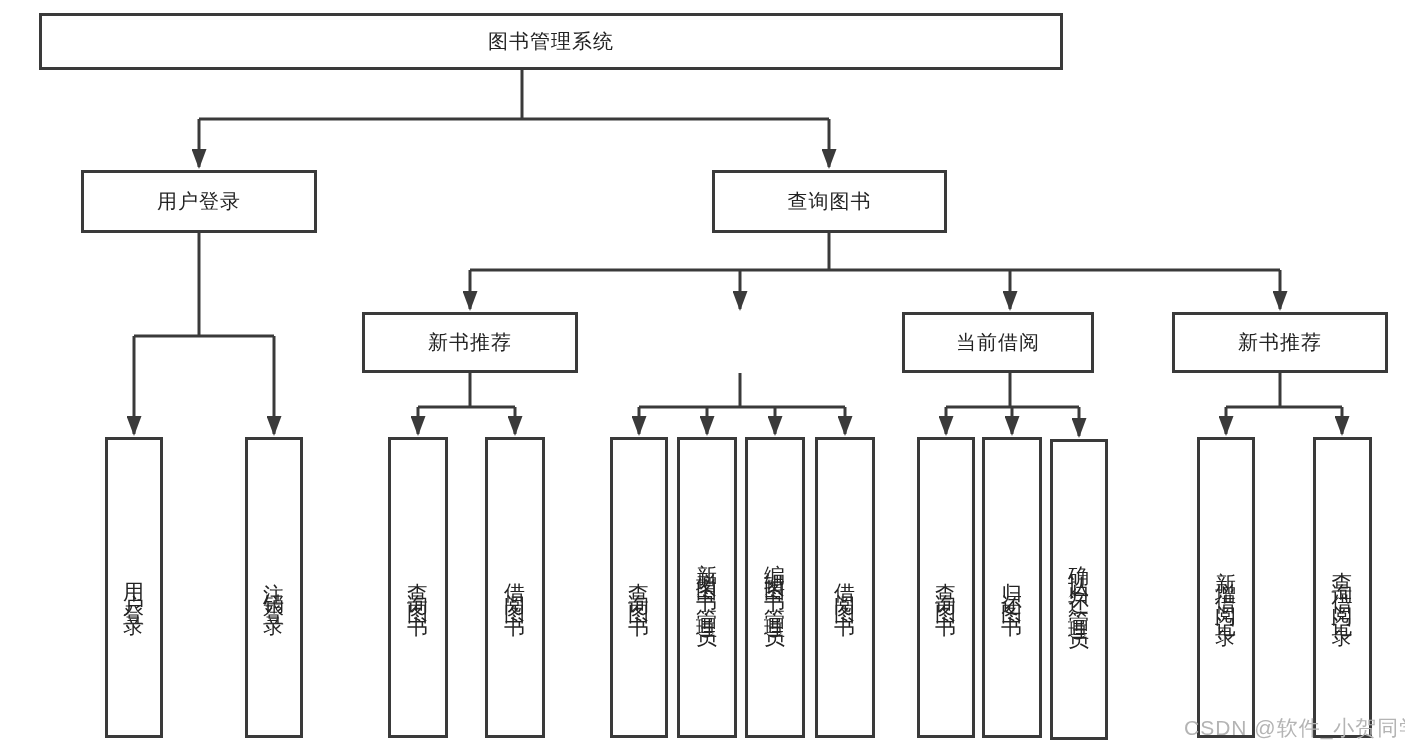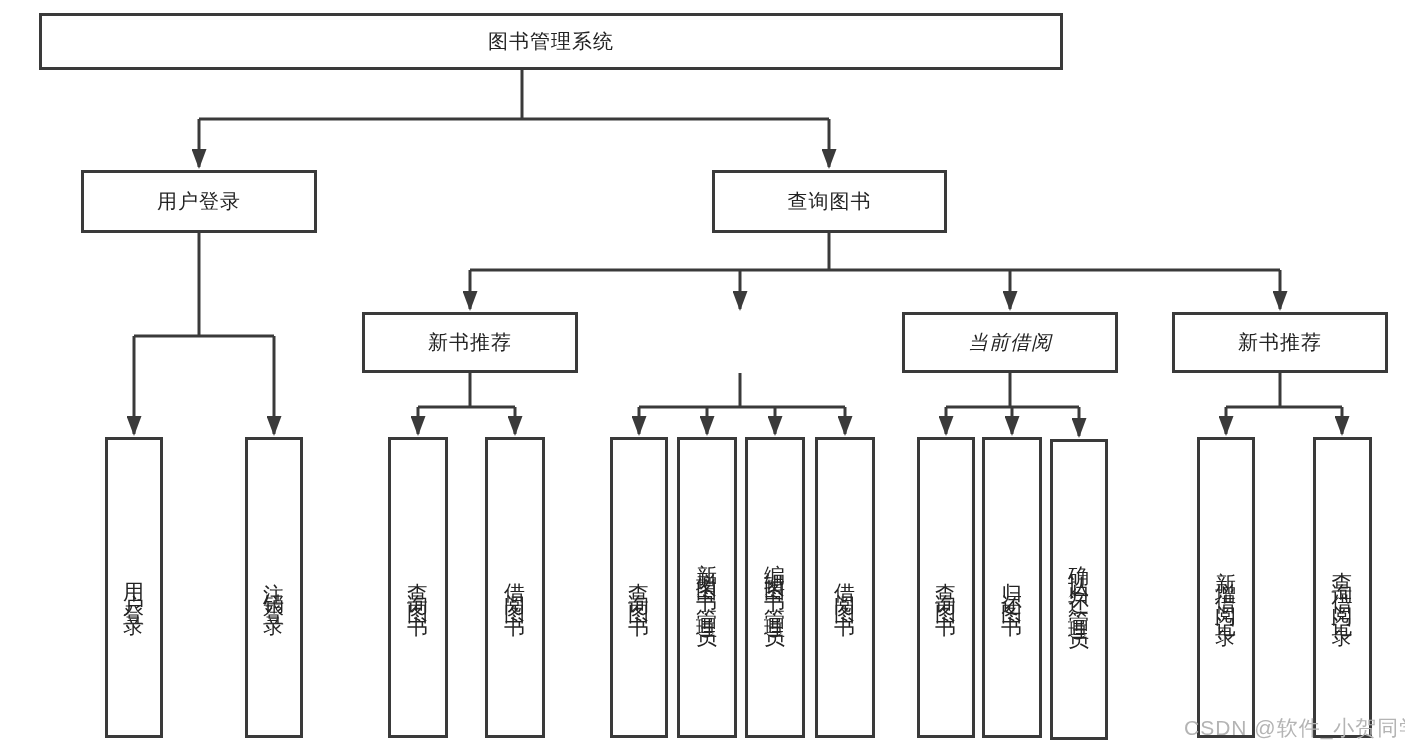--- a/index.html
+++ b/index.html
@@ -31,21 +31,21 @@
     letter-spacing:11px;
     color:#232323;
   }
   .leaf.long span{letter-spacing:9px;}
   
   .n-root   {left:39px;  top:13px;  width:1024px; height:57px;}
   .n-login  {left:81px;  top:170px; width:236px;  height:63px;}
   .n-mgmt   {left:712px; top:170px; width:235px;  height:63px;}
   .n-rec    {left:362px; top:312px; width:216px;  height:61px;text-align:center;}
   .n-borrow {left:632px; top:312px; width:216px;  height:61px;}
-  .n-cur    {left:902px; top:312px; width:216px;  height:61px;font-style:italic;}
+  .n-cur    {left:902px; top:312px; width:192px;  height:61px;}
   .n-hist   {left:1172px;top:312px; width:216px;  height:61px;}
   .l-1 {left:105px; top:437px; width:58px; height:301px;}
   .l-2 {left:245px; top:437px; width:58px; height:301px;}
   .l-3 {left:388px; top:437px; width:60px; height:301px;}
   .l-4 {left:485px; top:437px; width:60px; height:301px;}
   .l-5 {left:610px; top:437px; width:58px; height:301px;}
   .l-6 {left:677px; top:437px; width:60px; height:301px;}
   .l-7 {left:745px; top:437px; width:60px; height:301px;}
   .l-8 {left:815px; top:437px; width:60px; height:301px;}
   .l-9 {left:917px; top:437px; width:58px; height:301px;}

